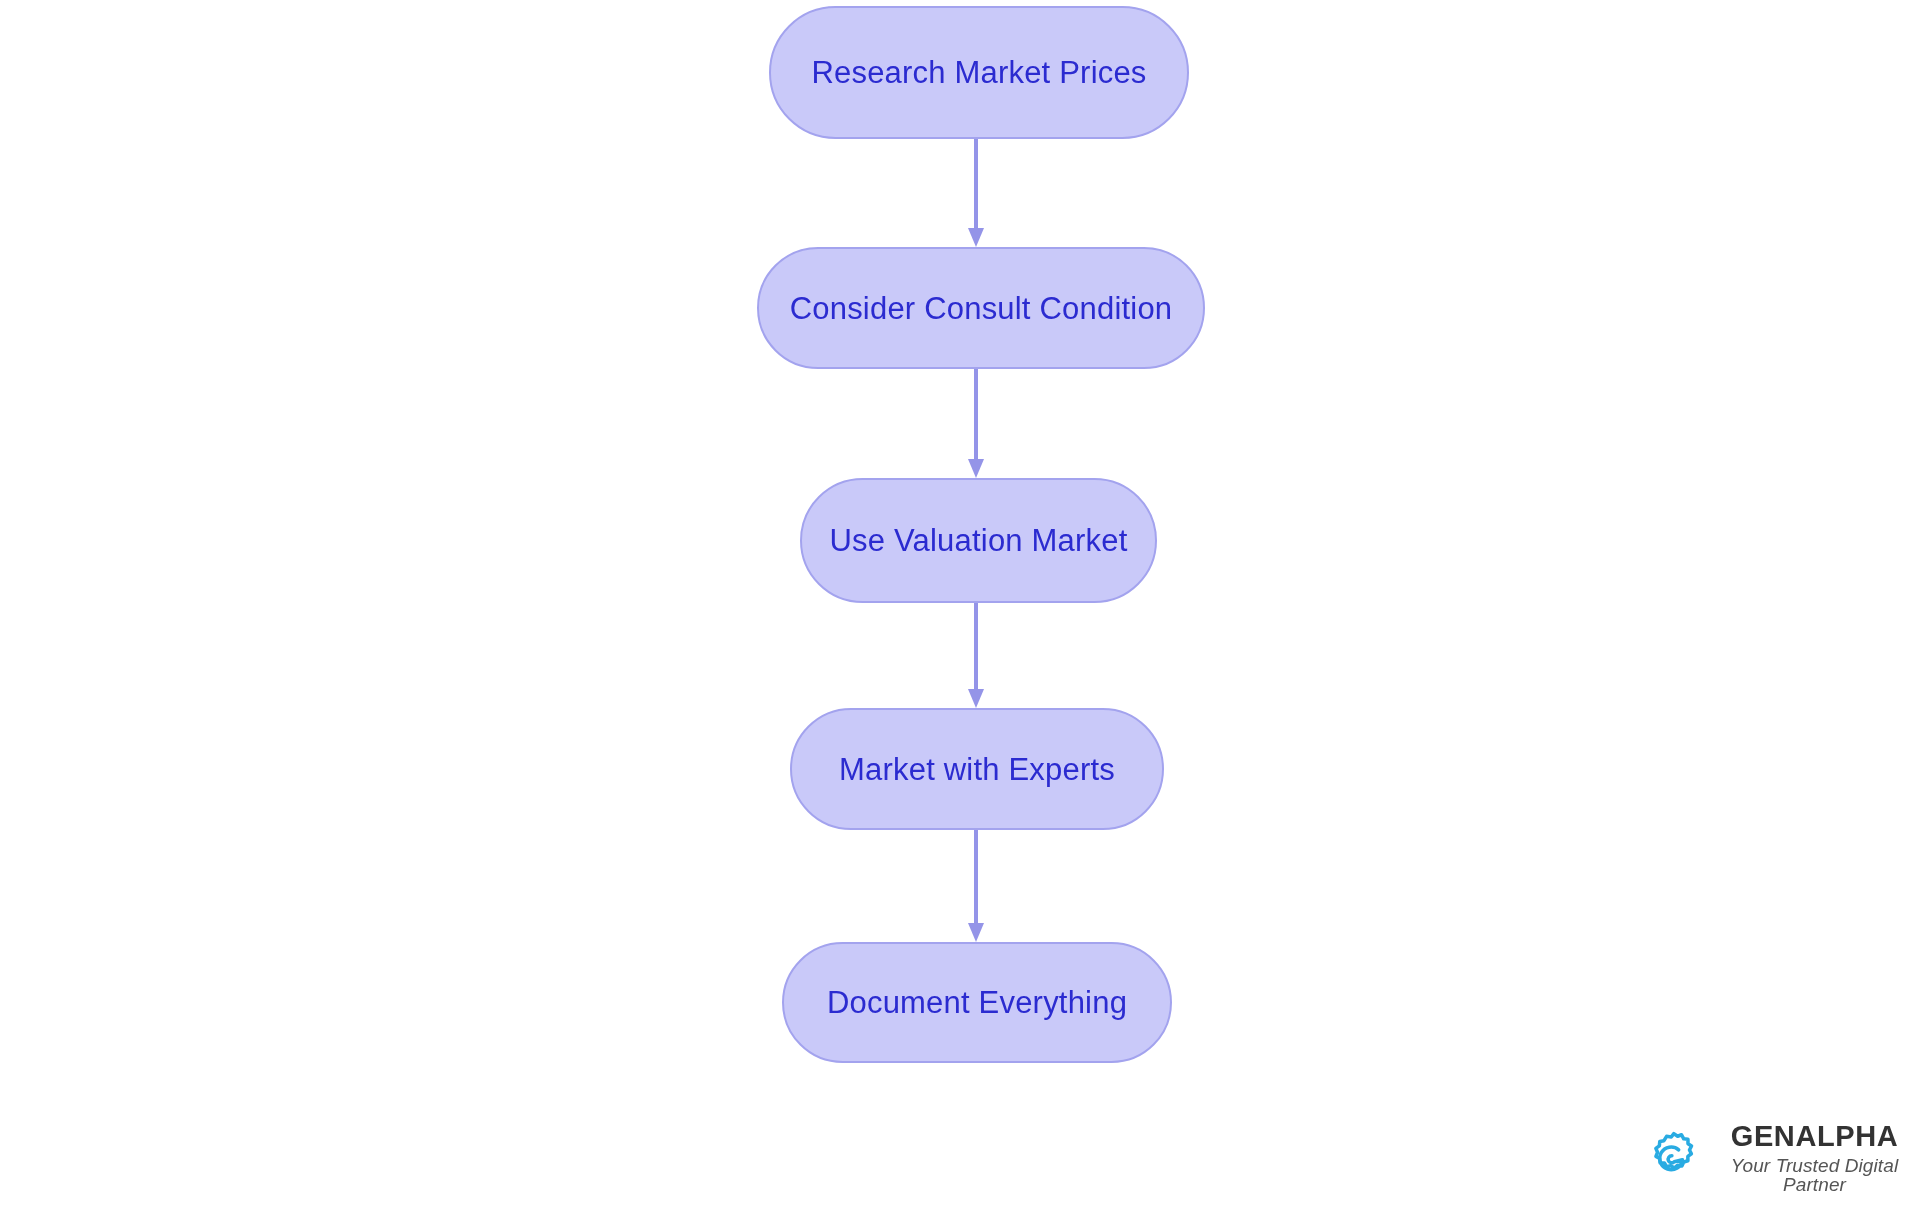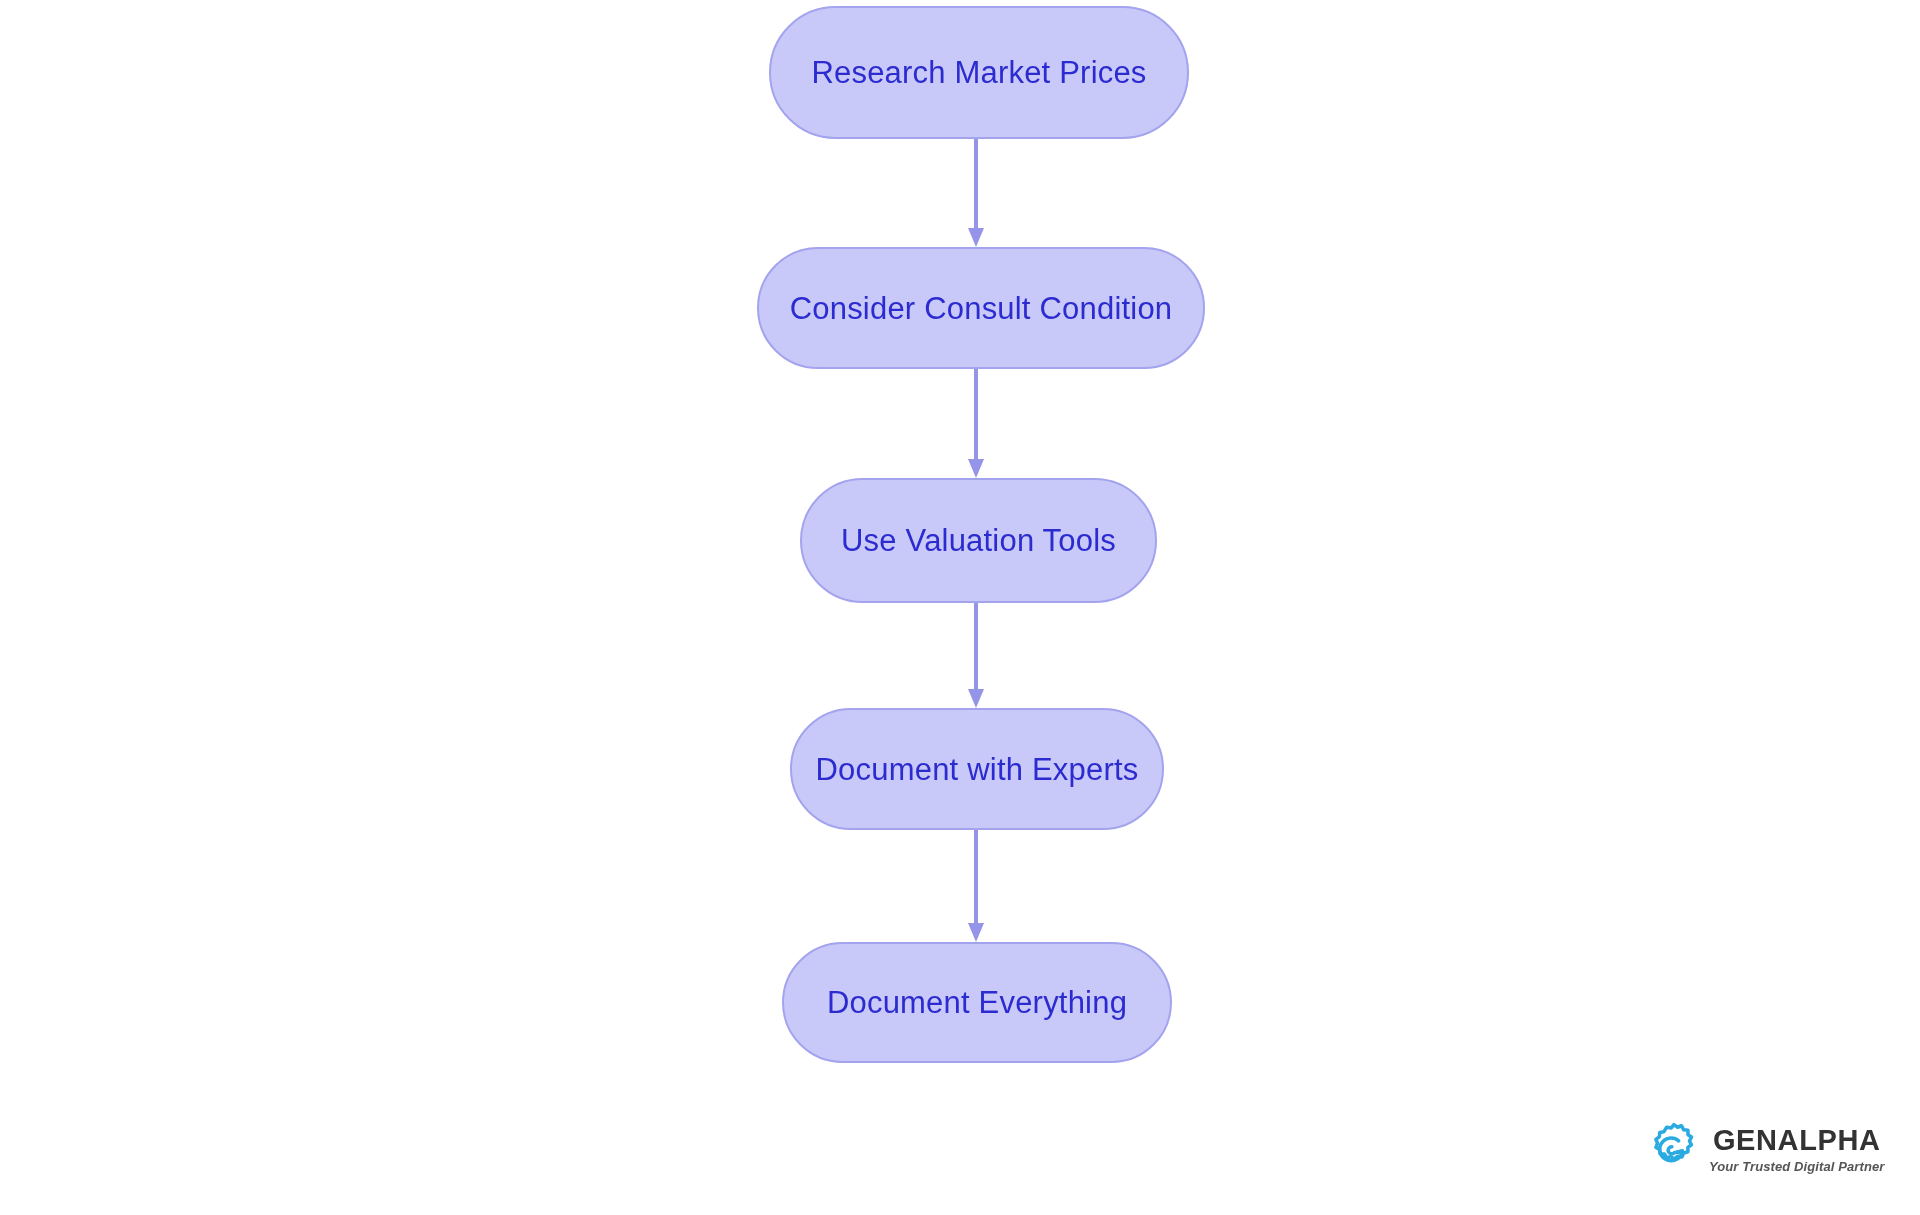--- a/index.html
+++ b/index.html
@@ -115,23 +115,23 @@
   }
   #brand-logo .brand-name {
     font-family: "Liberation Sans", sans-serif;
     font-size: 29px;
     font-weight: 700;
     color: #333333;
     letter-spacing: 0.6px;
   }
   #brand-logo .brand-tagline {
     font-family: "Liberation Sans", sans-serif;
-    font-size: 13px;
+    font-size: 19px;
     font-style: italic;
-    font-weight: 700;
+    font-weight: 400;
     color: #555555;
     margin-top: 5px;
     letter-spacing: 0.1px;
   }
 </style>
 </head>
 <body>
 
 <div id="flow-canvas">
 
@@ -147,30 +147,30 @@
   <div class="node" id="node-2">
     <span class="node-label">Consider Consult Condition</span>
   </div>
 
   <div class="connector" id="connector-2">
     <div class="stem"></div>
     <div class="head"></div>
   </div>
 
   <div class="node" id="node-3">
-    <span class="node-label">Use Valuation Tools</span>
+    <span class="node-label">Use Valuation Market</span>
   </div>
 
   <div class="connector" id="connector-3">
     <div class="stem"></div>
     <div class="head"></div>
   </div>
 
   <div class="node" id="node-4">
-    <span class="node-label">Document with Experts</span>
+    <span class="node-label">Market with Experts</span>
   </div>
 
   <div class="connector" id="connector-4">
     <div class="stem"></div>
     <div class="head"></div>
   </div>
 
   <div class="node" id="node-5">
     <span class="node-label">Document Everything</span>
   </div>

